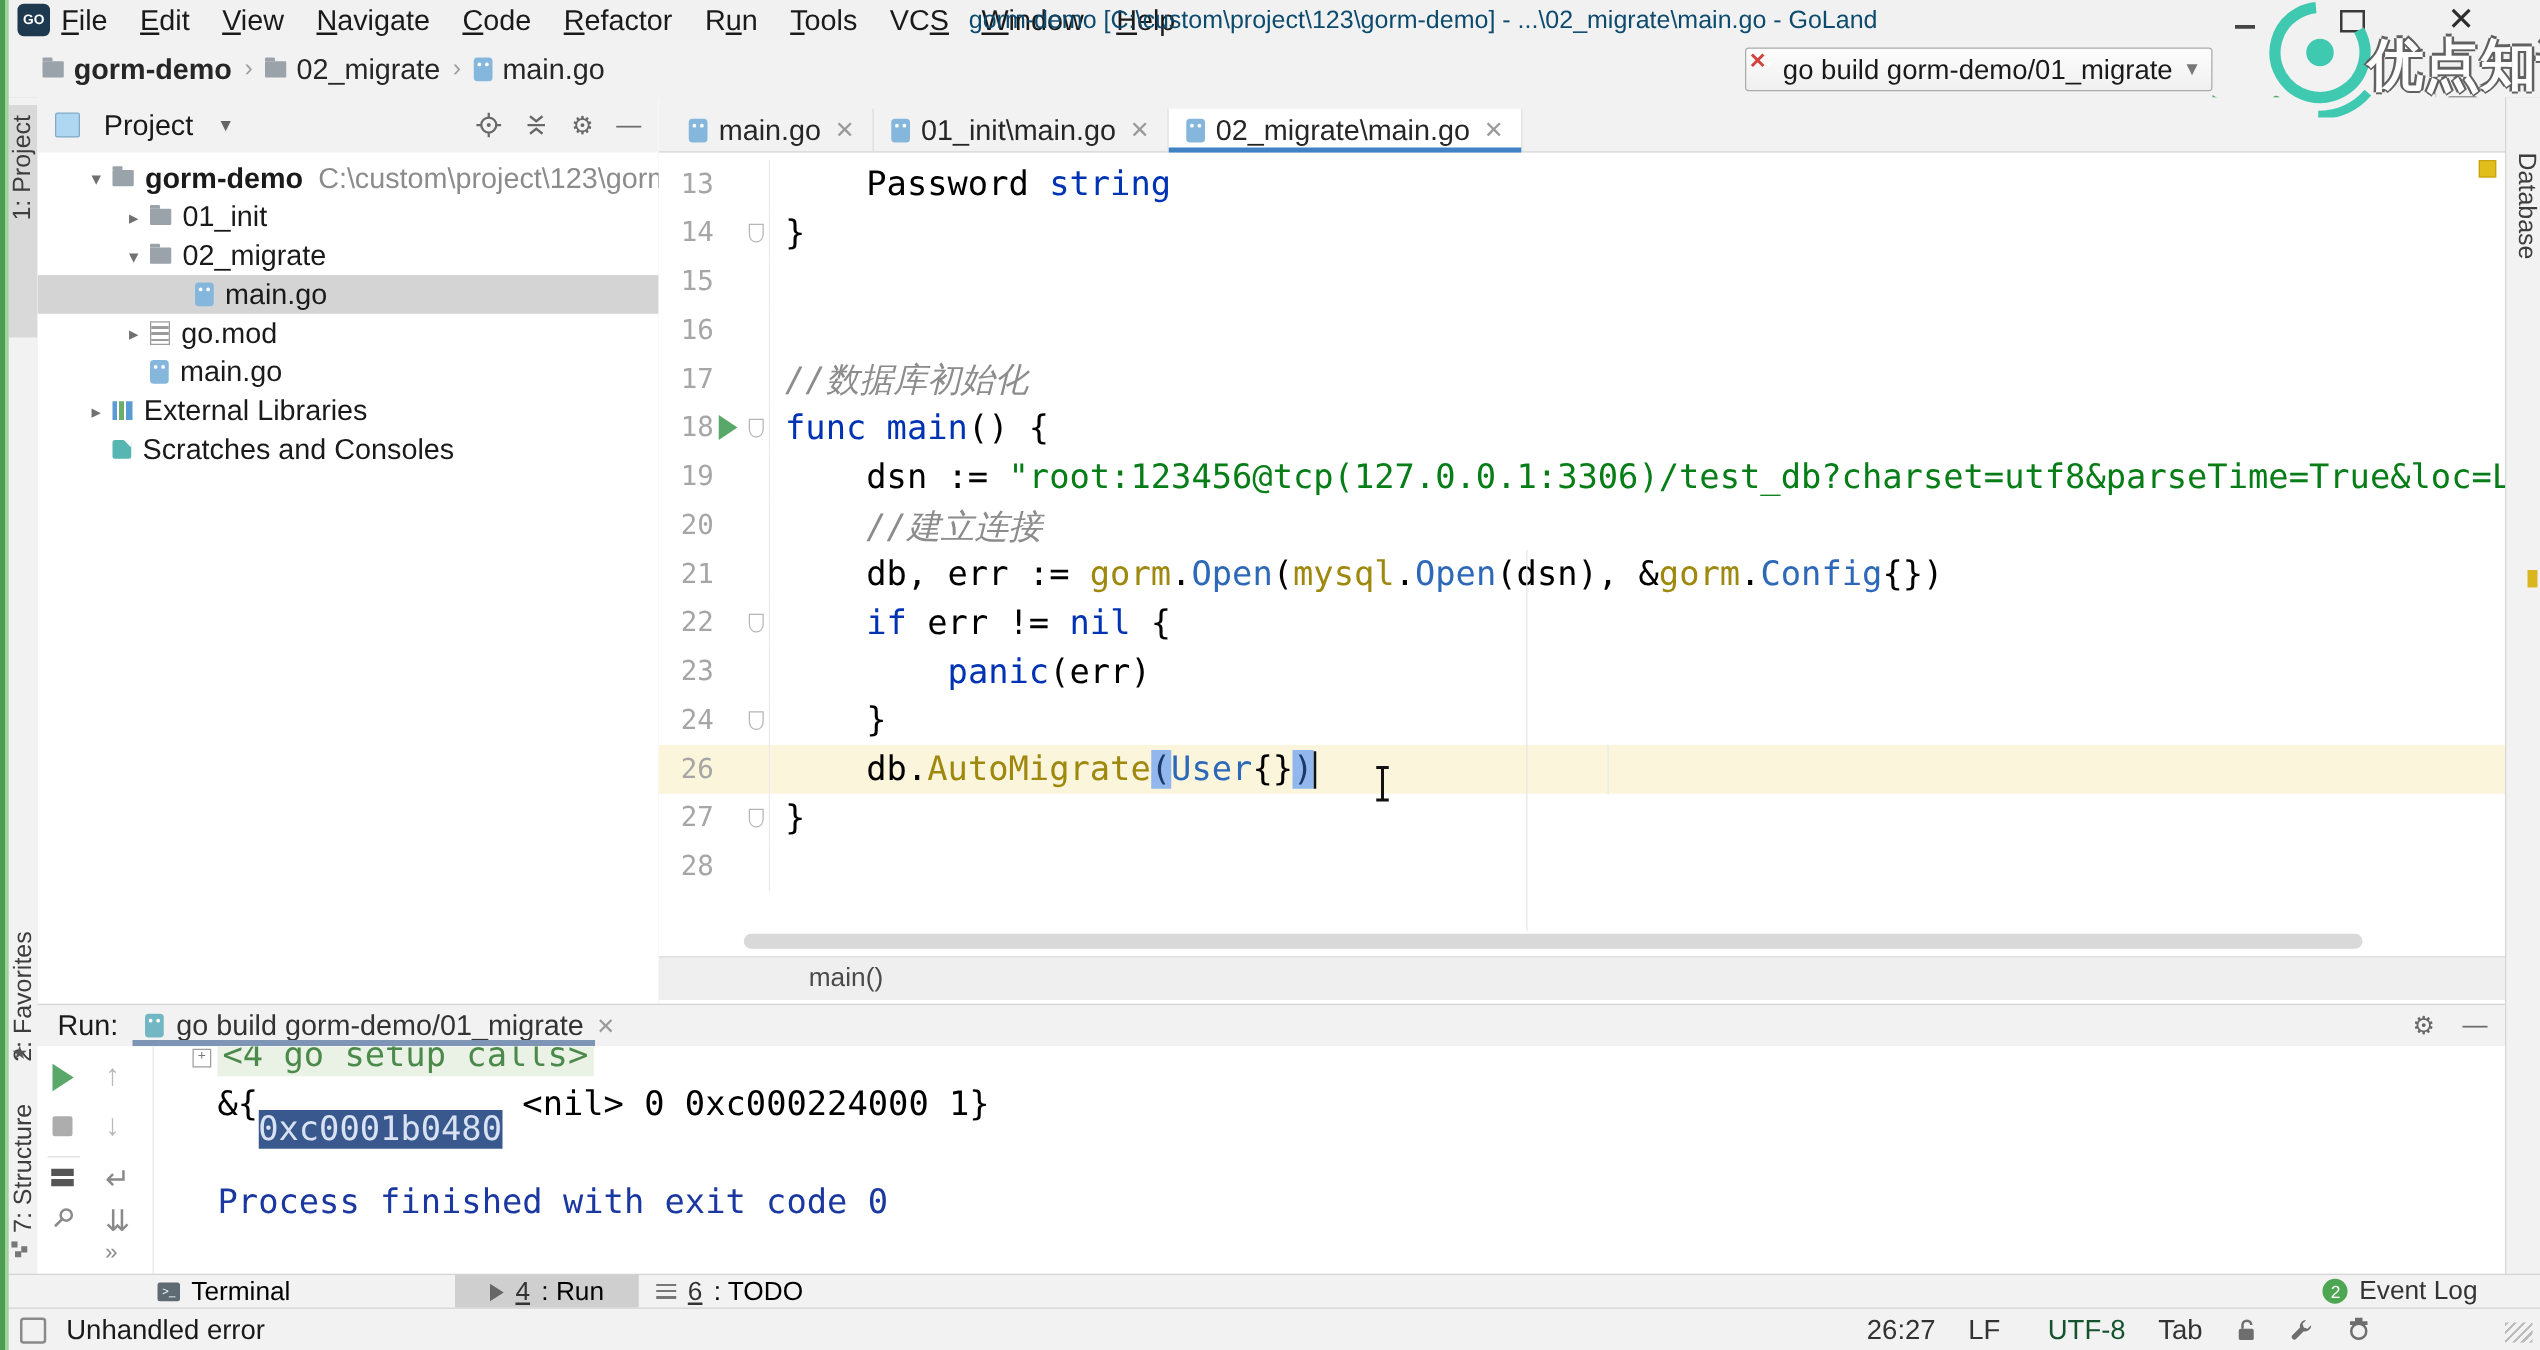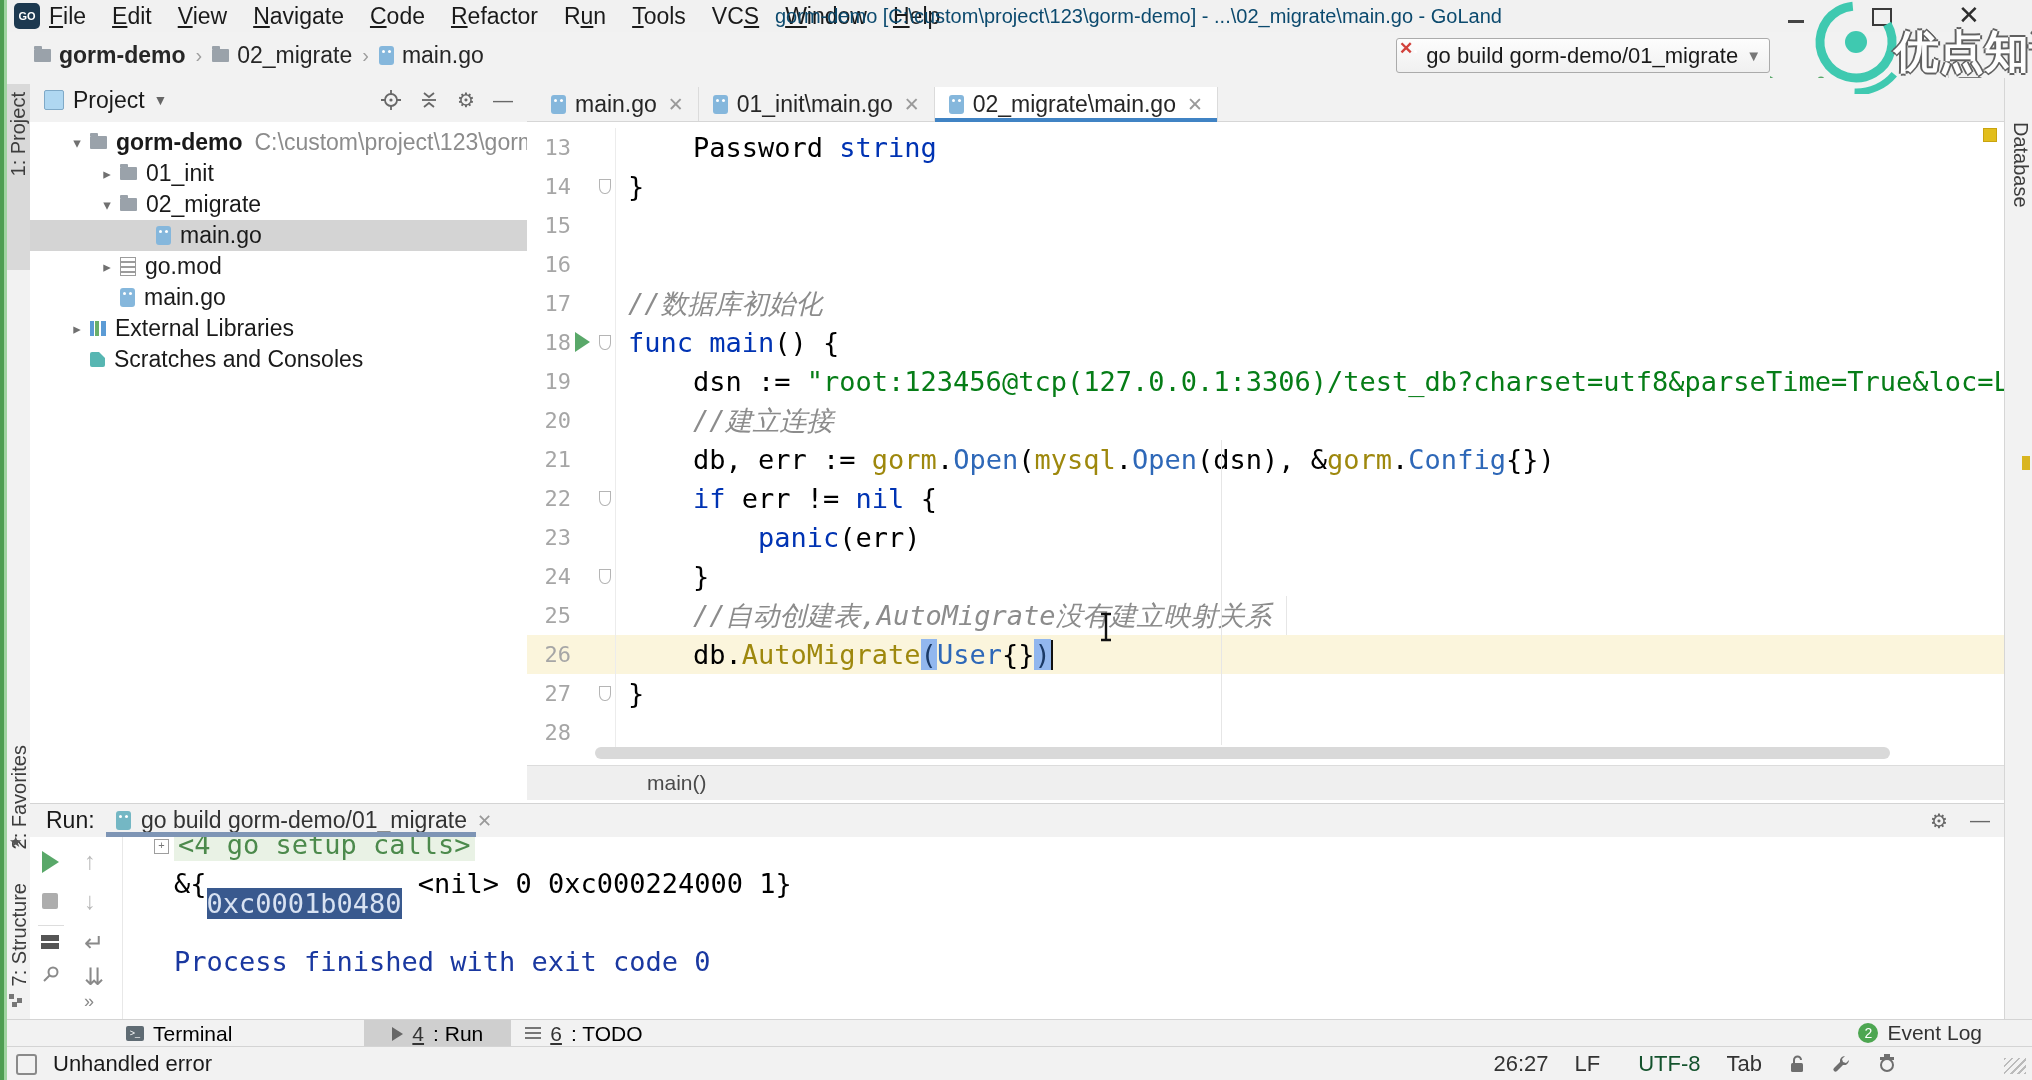--- a/index.html
+++ b/index.html
@@ -47,21 +47,21 @@
   .vlabel-up{writing-mode:vertical-rl;transform:rotate(180deg);font-size:20px;color:#3d3d3d;white-space:nowrap;}
   .vlabel-down{writing-mode:vertical-rl;font-size:20px;color:#3d3d3d;white-space:nowrap;}
   #stripe-project{left:7px;top:6px;width:23px;height:178px;background:#D9D9D9;display:flex;flex-direction:column;align-items:center;padding-top:8px;}
   #stripe-fav{left:8px;top:667px;}
   #fav-star{left:9px;top:755px;font-size:15px;color:#555;}
   #stripe-struct{left:8px;top:805px;}
   #struct-icon{left:9px;top:915px;}
   #stripe-db{left:4px;top:44px;}
   
   #project{left:30px;top:78px;width:497px;height:725px;background:#FFFFFF;border-right:1px solid #D6D6D6;overflow:hidden;}
-  #proj-header{position:relative;height:44px;background:#F2F2F2;display:flex;align-items:center;padding-left:14px;gap:9px;}
+  #proj-header{position:relative;height:44px;background:#F2F2F2;display:flex;align-items:center;padding-left:14px;gap:19px;}
   #proj-title{font-size:23px;color:#1a1a1a;}
   .hdr-chev{color:#666;font-size:14px;}
   #proj-hdr-icons{position:absolute;right:14px;top:0;height:44px;display:flex;align-items:center;gap:18px;color:#686868;}
   .hdr-ic{font-size:20px;color:#686868;}
   #proj-panel-icon{width:18px;height:18px;background:#AFD7F1;border:1px solid #7FA9C7;border-radius:2px;}
   #tree{position:relative;padding-top:5px;}
   .tree-row{position:relative;height:31px;display:flex;align-items:center;font-size:23px;white-space:nowrap;}
   .tree-row.selected{background:#D4D4D4;}
   .tree-arrow{width:26px;text-align:center;color:#707070;font-size:15px;flex:none;}
   .tree-label{margin-left:9px;}
@@ -393,25 +393,20 @@
           <div class="gmark"></div>
           <div class="ctext"><span class="tk-t">        </span><span class="tk-k">panic</span><span class="tk-t">(err)</span></div>
         </div>
         <div class="cline">
           <div class="gnum">24</div>
           <div class="gmark">
             <span class="fold"></span>
           </div>
           <div class="ctext"><span class="tk-t">    }</span></div>
         </div>
-        <div class="cline">
-          <div class="gnum">25</div>
-          <div class="gmark"></div>
-          <div class="ctext"><span class="tk-t">    </span><span class="tk-c">//自动创建表,AutoMigrate没有建立映射关系</span></div>
-        </div>
         <div class="cline cur">
           <div class="gnum">26</div>
           <div class="gmark"></div>
           <div class="ctext"><span class="tk-t">    db.</span><span class="tk-g">AutoMigrate</span><span class="tk-ph">(</span><span class="tk-b">User</span><span class="tk-t">{}</span><span class="tk-ph">)</span><span class="caret"></span></div>
         </div>
         <div class="cline">
           <div class="gnum">27</div>
           <div class="gmark">
             <span class="fold"></span>
           </div>

